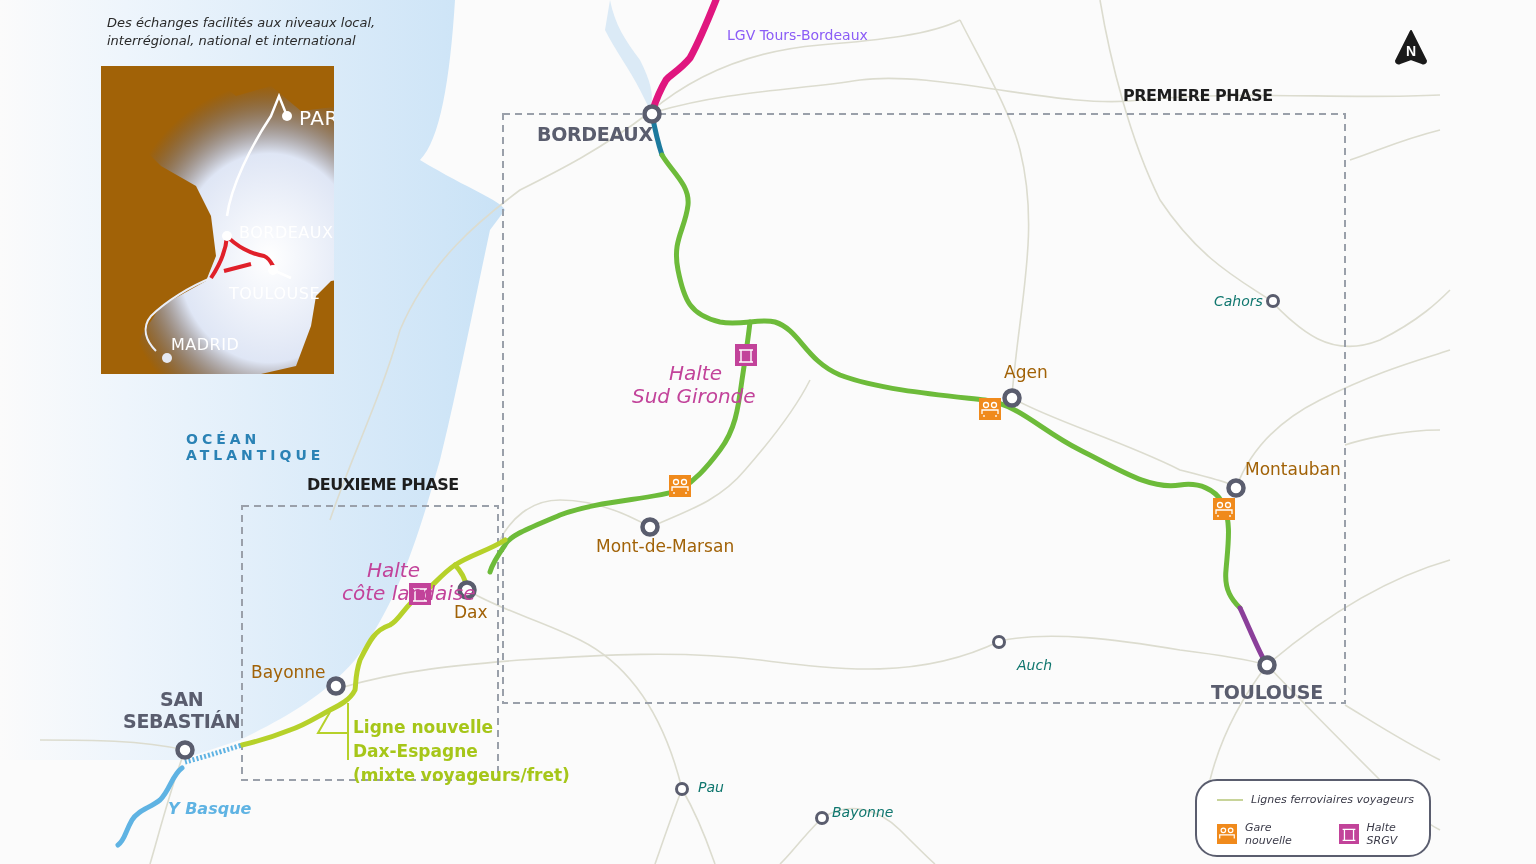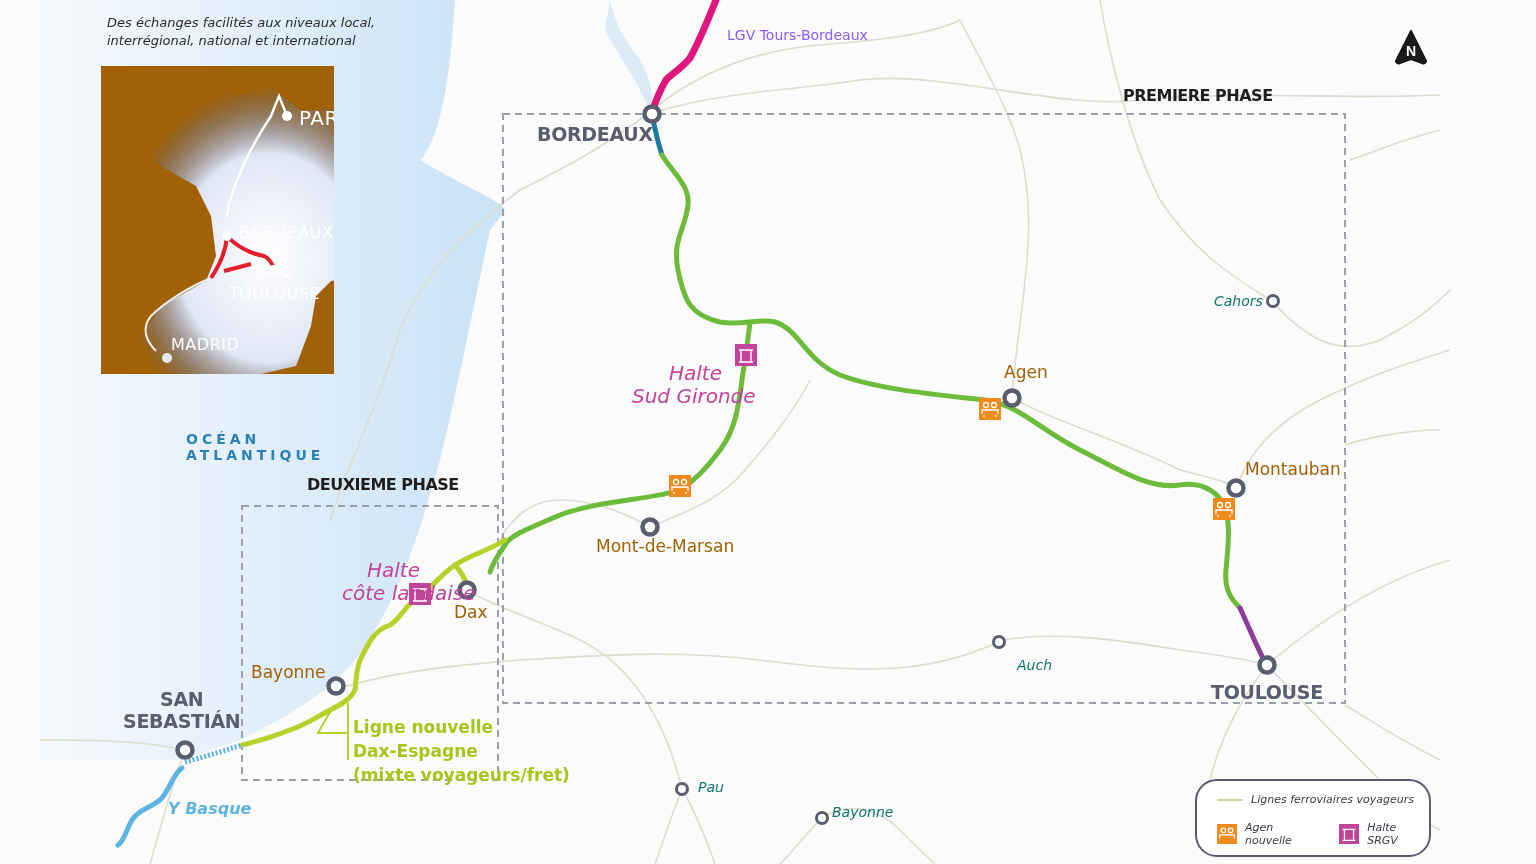--- a/index.html
+++ b/index.html
@@ -246,21 +246,21 @@
     <span class="line"></span><span>Lignes ferroviaires voyageurs</span>
   </div>
   <div class="row2">
     <span class="sq orange">
       <svg width="20" height="20" viewBox="0 0 22 22">
           <circle cx="7" cy="7" r="2.5" fill="none" stroke="#fff" stroke-width="1.3"></circle>
           <circle cx="15" cy="7" r="2.5" fill="none" stroke="#fff" stroke-width="1.3"></circle>
           <path d="M3,16 L3,12 L19,12 L19,16" fill="none" stroke="#fff" stroke-width="1.3"></path>
         </svg>
     </span>
-    <span>Agen nouvelle</span>
+    <span>Gare nouvelle</span>
     <span class="gap"></span>
     <span class="sq pink">
       <svg width="20" height="20" viewBox="0 0 22 22">
           <path d="M4,6 L18,6 M6,6 L6,18 M16,6 L16,18 M4,18 L18,18" fill="none" stroke="#fff" stroke-width="1.4"></path>
         </svg>
     </span>
     <span>Halte SRGV</span>
   </div>
 </div>
 

